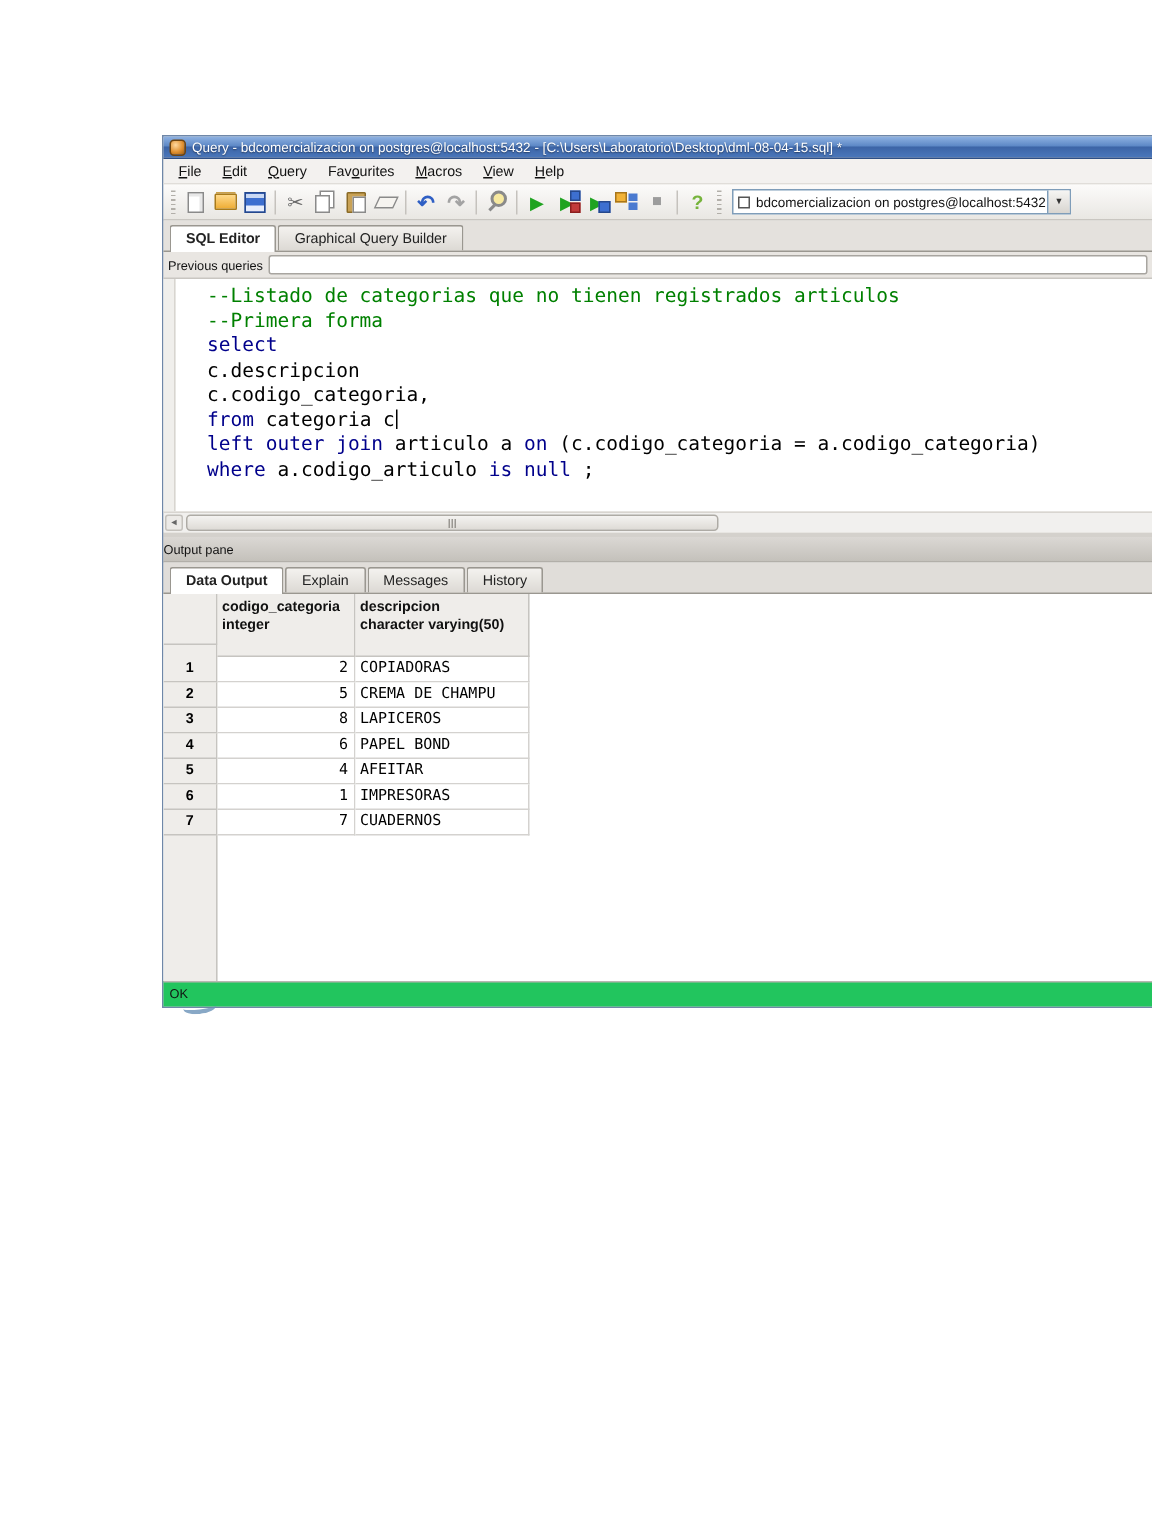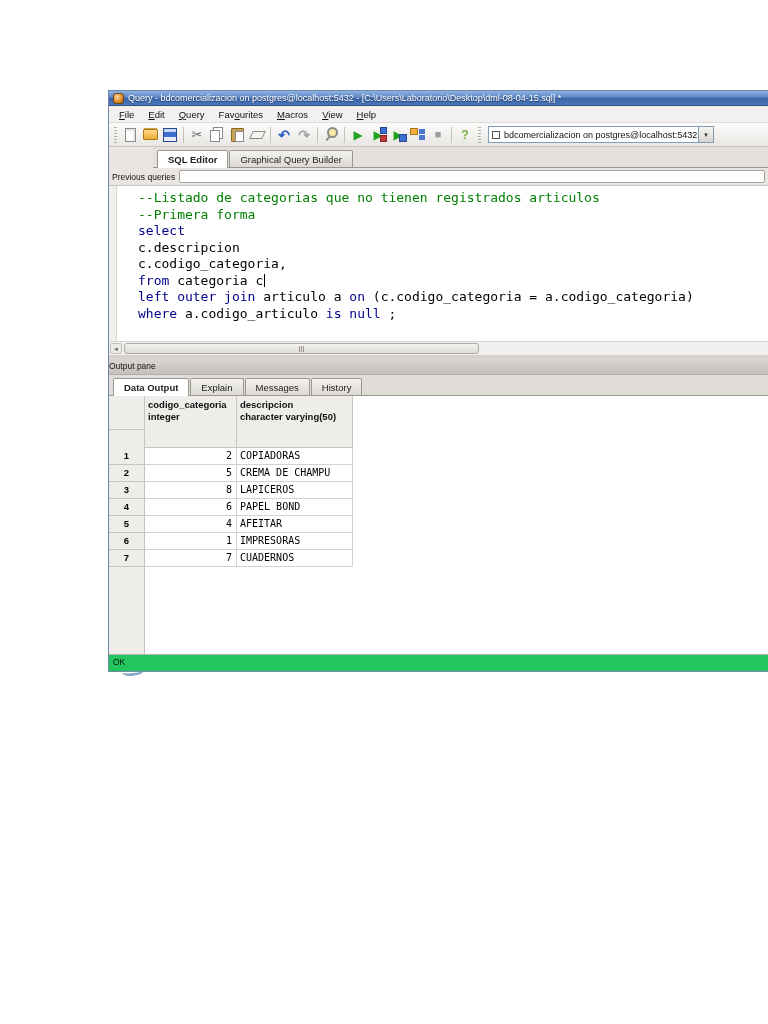--- a/index.html
+++ b/index.html
@@ -75,21 +75,21 @@
                 border:1px solid #7f9db9; width:226px; margin-left:4px; }
   .conn-check { width:8px; height:8px; border:1px solid #555; background:#fff;
                 margin:0 4px 0 3px; flex:0 0 8px; }
   .conn-text { font-size:9px; color:#111; white-space:nowrap; overflow:hidden; flex:1; }
   .conn-drop { width:15px; height:15px; flex:0 0 15px; border-left:1px solid #7f9db9;
                background:linear-gradient(#f6f5f3,#d8d5d0); display:flex; align-items:center;
                justify-content:center; font-size:6px; color:#333; }
 
   
   .tabstrip { flex:0 0 20px; background:#e4e1dd; border-bottom:1px solid #9a9790;
-              display:flex; align-items:flex-end; padding:2px 4px 0 4px;margin-left:44px; }
+              display:flex; align-items:flex-end; padding:2px 4px 0 4px; }
   .tab { font-size:9.5px; padding:3px 10px 2px; border:1px solid #9a9790; border-bottom:none;
          background:linear-gradient(#f4f2ef,#dcd9d4); color:#222; margin-right:1px;
          border-radius:2px 2px 0 0; position:relative; }
   .tab.active { background:#fff; font-weight:bold; top:1px; padding-bottom:3px; }
 
   
   .prevq { flex:0 0 18px; background:#e9e6e2; display:flex; align-items:center;
            padding:0 3px; border-bottom:1px solid #c9c6c1; }
   .prevq-label { font-size:8.5px; color:#111; margin-right:4px; white-space:nowrap; }
   .prevq-combo { flex:1; height:13px; background:#fff; border:1px solid #a8a5a0; border-radius:2px; }
@@ -126,21 +126,21 @@
   .outtabs { flex:0 0 20px; background:#e0ddd9; border-bottom:1px solid #9a9790;
              display:flex; align-items:flex-end; padding:2px 0 0 4px; }
 
   
   .grid { flex:1; background:#fff; position:relative; overflow:hidden; }
   .grid-gutter-col { position:absolute; left:0; top:0; bottom:0; width:36px;
                      background:#efedea; border-right:1px solid #c6c4c0; }
   .grid-head { display:flex; position:relative; }
   .gh-corner { width:36px; flex:0 0 36px; height:34px; background:#efedea;
                border-right:1px solid #c6c4c0; border-bottom:1px solid #c6c4c0; }
-  .gh-cell { height:52px; padding:3px 3px; background:#efedea; font-size:9.5px; font-weight:bold;
+  .gh-cell { height:42px; padding:3px 3px; background:#efedea; font-size:9.5px; font-weight:bold;
              border-right:1px solid #c6c4c0; border-bottom:1px solid #c6c4c0; color:#111;
              line-height:12px; overflow:hidden; }
   .gh-cell .col-name, .gh-cell .col-type { white-space:nowrap; }
   .grid-row { display:flex; position:relative; }
   .gr-num { width:36px; flex:0 0 36px; height:17px; background:#efedea; font-size:9.5px;
             font-weight:bold; text-align:center; line-height:16px;
             border-right:1px solid #c6c4c0; border-bottom:1px solid #c6c4c0; }
   .gr-cell { height:17px; font-family:"DejaVu Sans Mono", monospace; font-size:10px;
              line-height:16px; background:#fff; color:#000;
              border-right:1px solid #d4d2cf; border-bottom:1px solid #d4d2cf;

